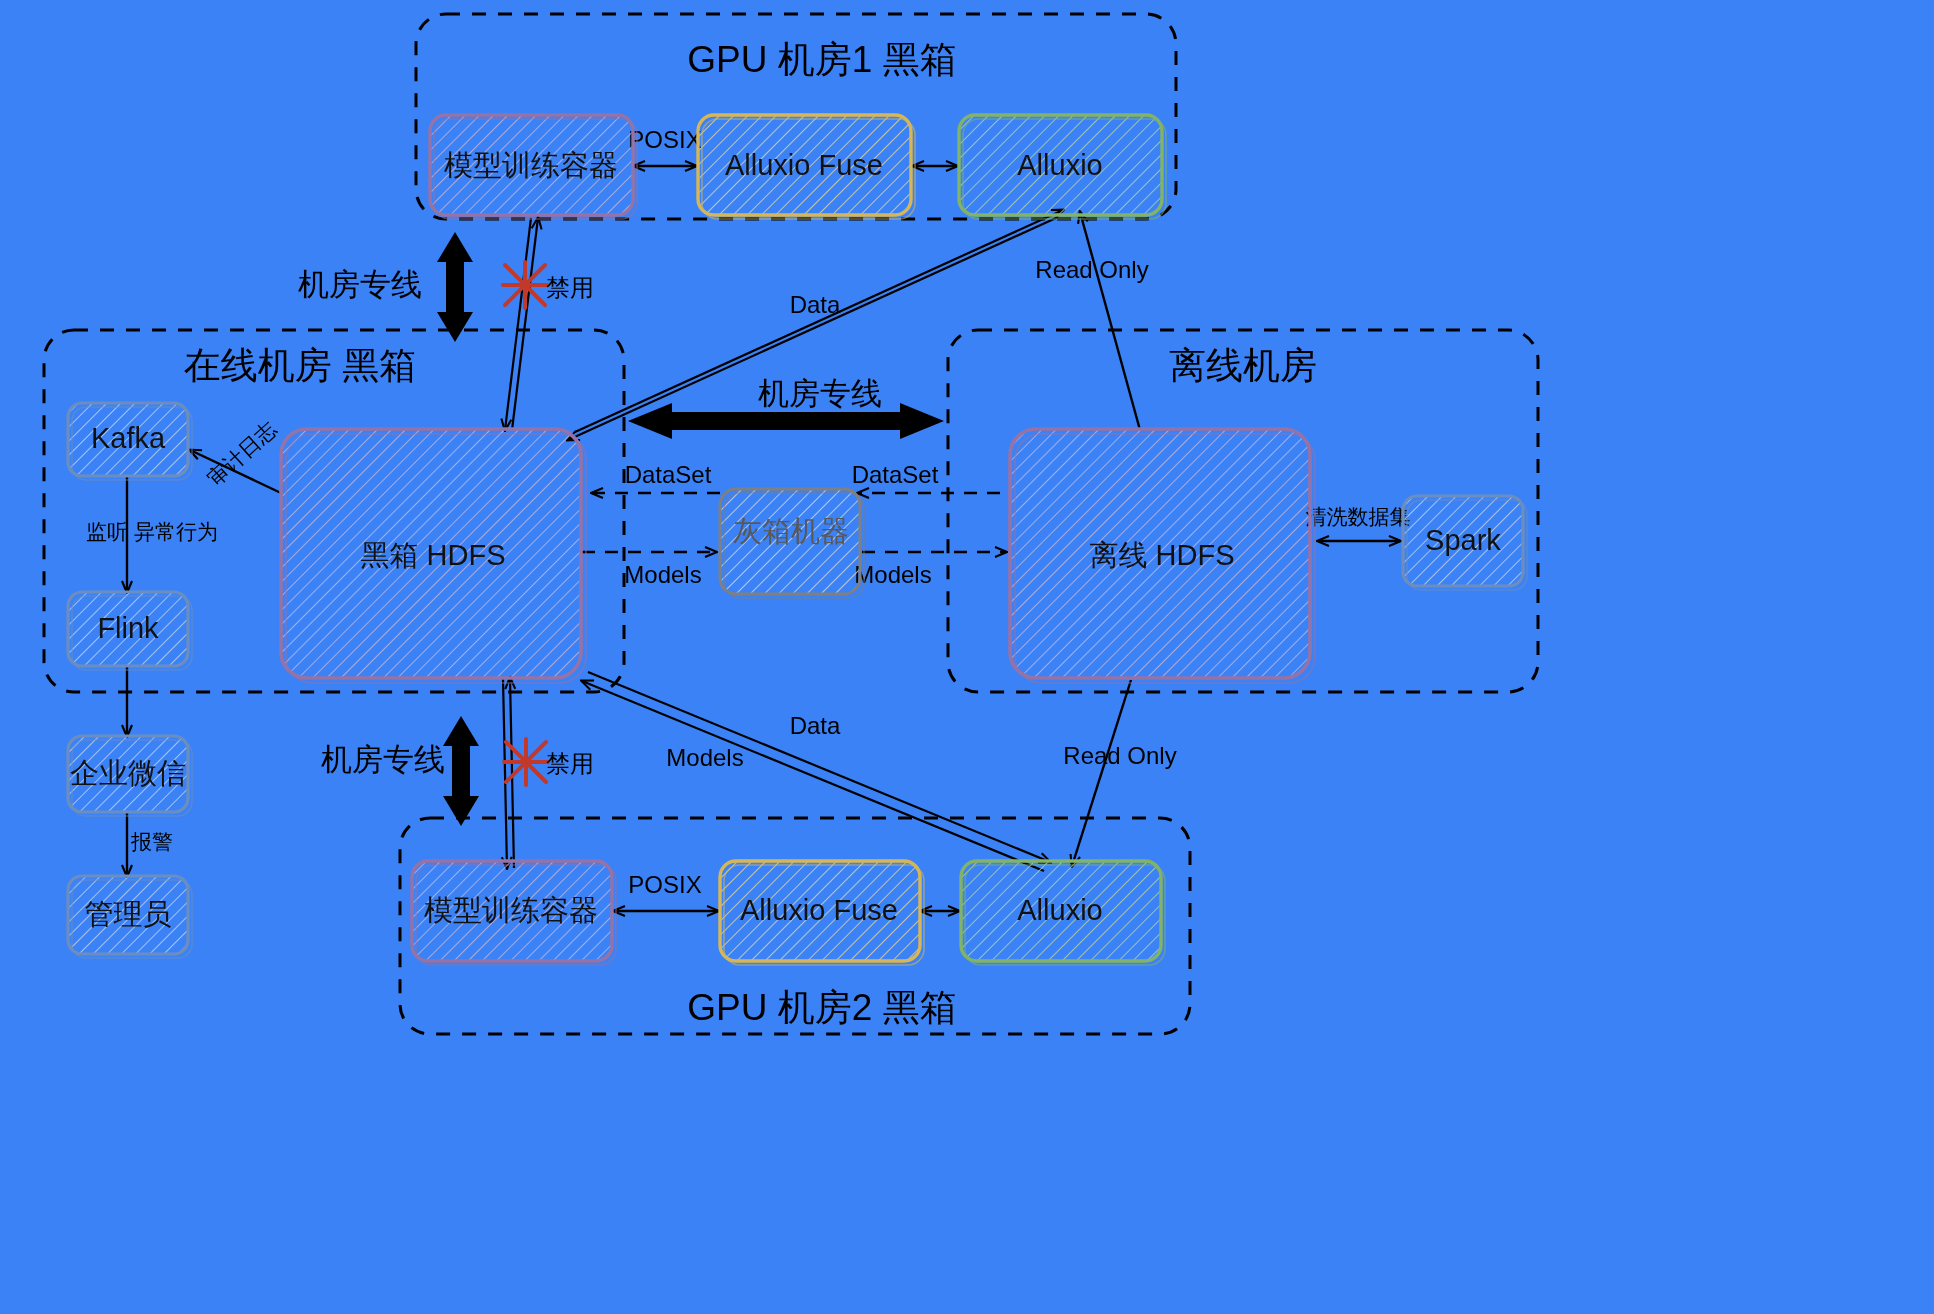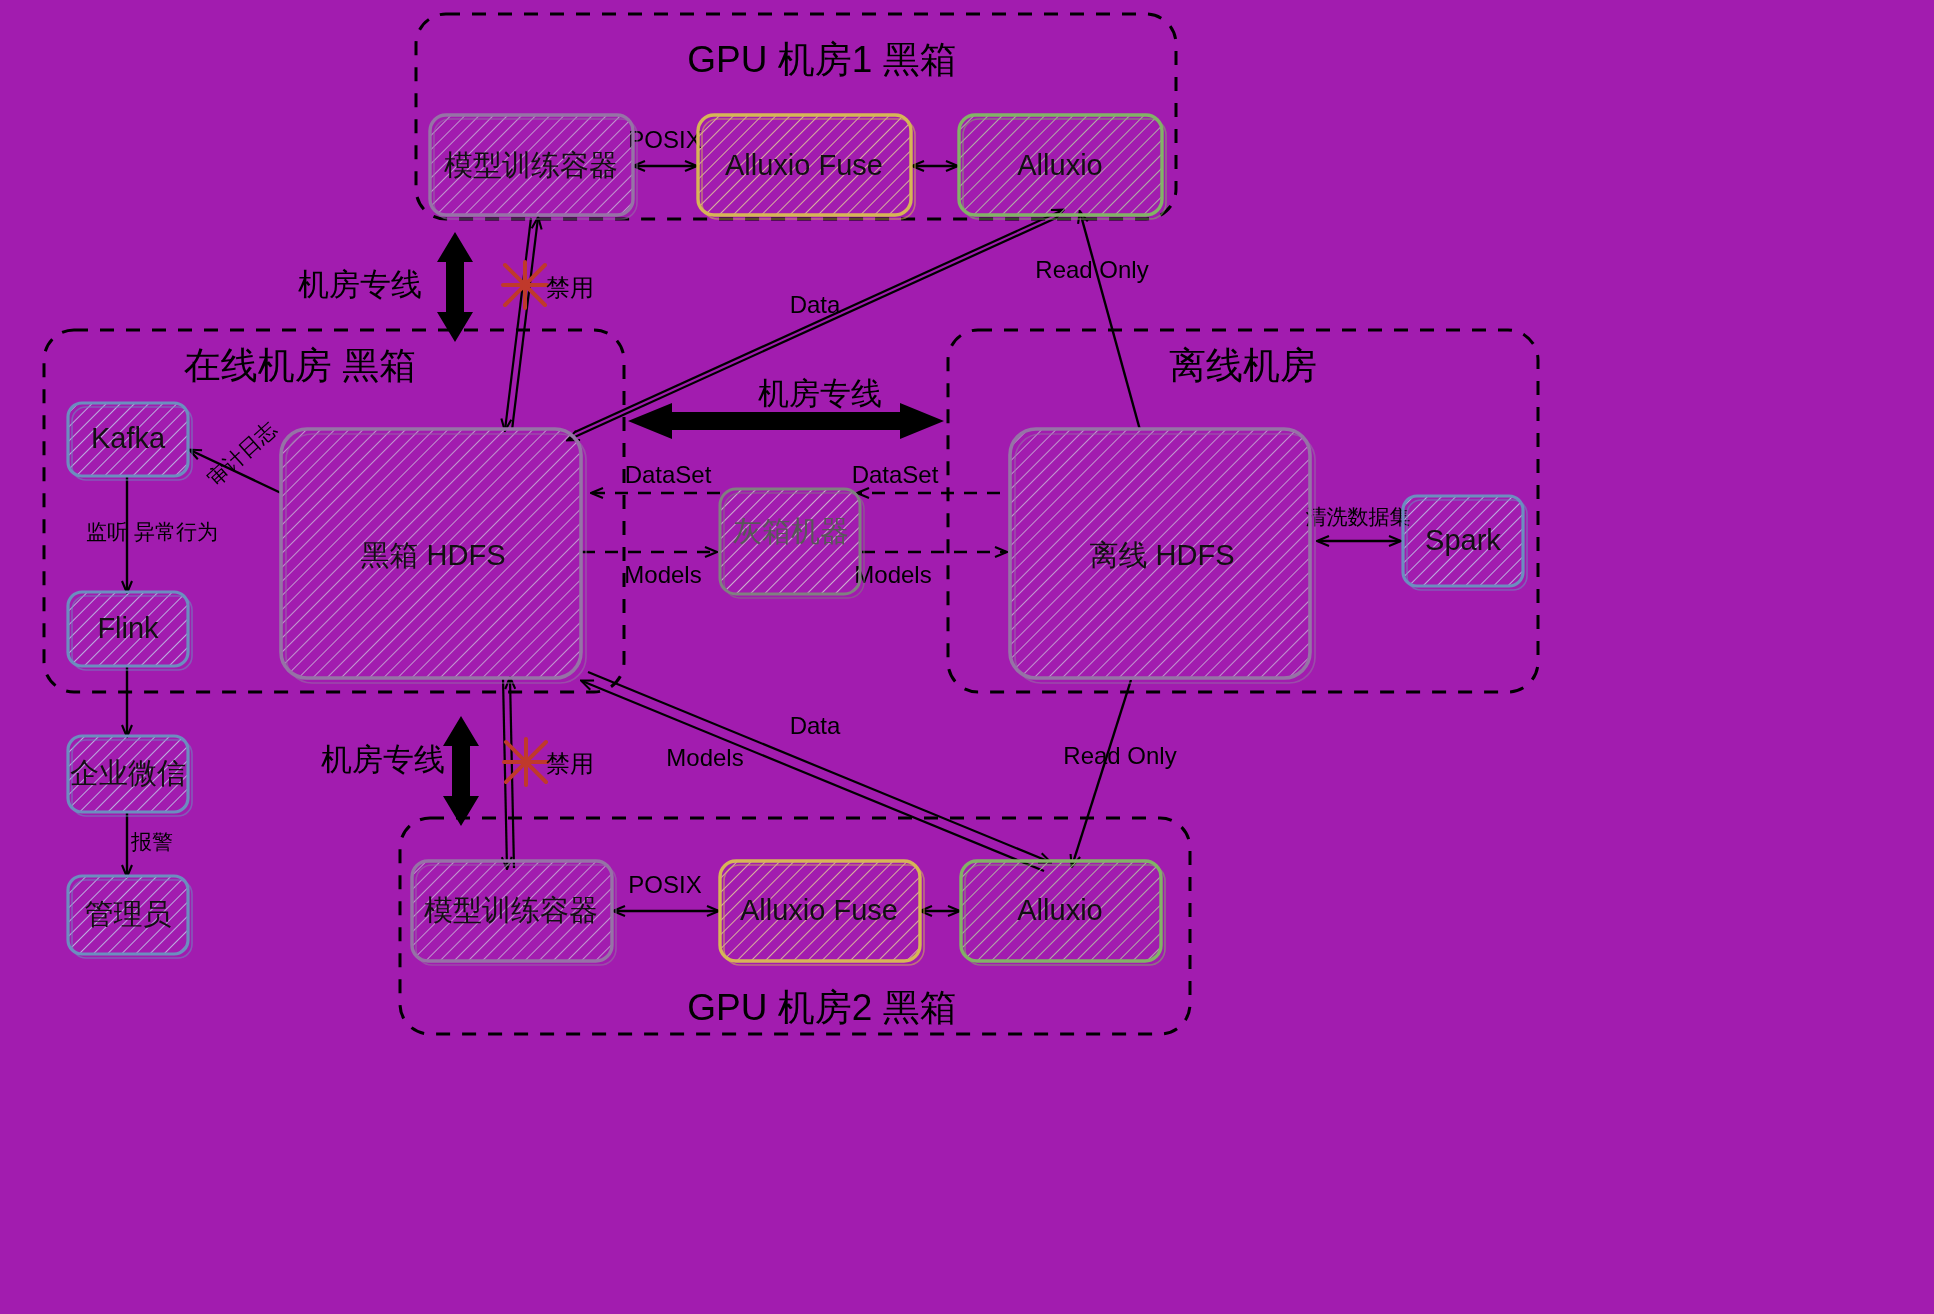--- a/index.html
+++ b/index.html
@@ -1,17 +1,17 @@
 <!DOCTYPE html>
 <html><head>
 <meta charset="utf-8">
 <style>
   html,body{margin:0;padding:0;background:#ffffff;}
   body{font-family:"Liberation Sans","DejaVu Sans",sans-serif;}
-  #stage{position:relative;width:1934px;height:1314px;background:#a21caf;overflow:hidden;}
+  #stage{position:relative;width:1934px;height:1314px;background:#3b82f6;overflow:hidden;}
   svg#diagram{position:absolute;left:0;top:0;width:1934px;height:1314px;}
   .zone-label{font-size:37px;fill:#000;font-family:"Liberation Sans","DejaVu Sans",sans-serif;text-anchor:middle;dominant-baseline:middle;}
   .node-label{font-size:29px;fill:#111;font-family:"Liberation Sans","DejaVu Sans",sans-serif;text-anchor:middle;dominant-baseline:middle;}
   .node-label.gray{fill:#585858;}
   .edge-label{font-size:24px;fill:#000;font-family:"Liberation Sans","DejaVu Sans",sans-serif;text-anchor:middle;dominant-baseline:middle;}
   .edge-label.small{font-size:21px;}
   .link-label{font-size:31px;fill:#000;font-family:"Liberation Sans","DejaVu Sans",sans-serif;text-anchor:middle;dominant-baseline:middle;}
   .zone{fill:none;stroke:#000;stroke-width:3;stroke-dasharray:14 12;stroke-linecap:butt;}
   .conn{fill:none;stroke:#000;stroke-width:2.4;}
   .conn-thin{fill:none;stroke:#000;stroke-width:2.2;}

